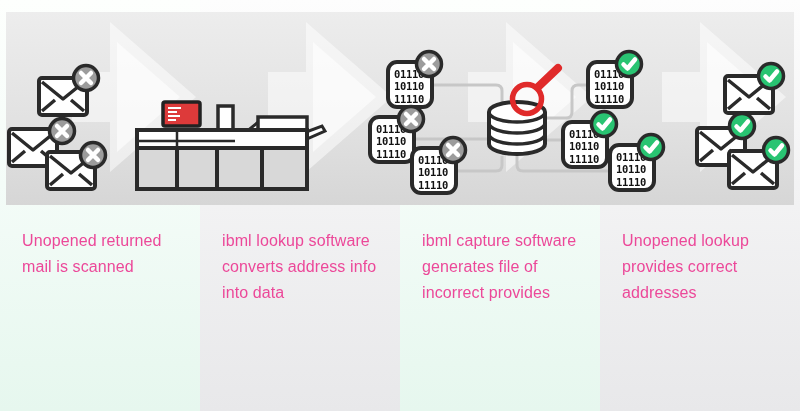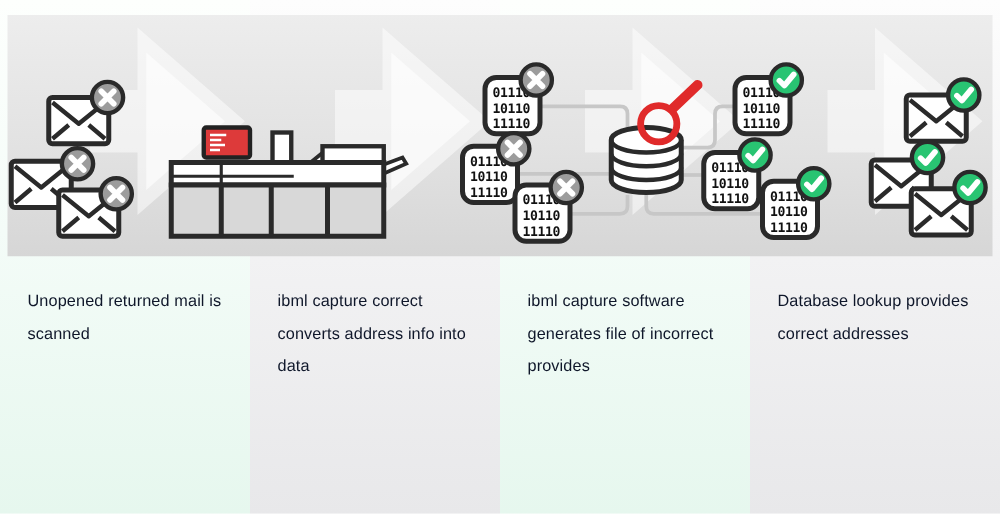--- a/index.html
+++ b/index.html
@@ -10,21 +10,21 @@
   .col{position:absolute;top:0;bottom:0;width:200px;}
   .col-mint{background:linear-gradient(180deg,#fdfffd 0%,#f4fcf8 45%,#e6f7ee 100%);}
   .col-gray{background:linear-gradient(180deg,#fdfdfd 0%,#f3f3f4 45%,#e8e8ea 100%);}
   .panel{
     position:absolute;left:6px;right:6px;top:12px;height:193px;
     background:linear-gradient(180deg,#ededed 0%,#e2e2e2 55%,#d6d6d6 100%);
   }
   svg.art{position:absolute;left:0;top:0;}
   .caption{
     position:absolute;top:228px;width:200px;box-sizing:border-box;
-    padding:0 20px 0 22px;font-size:13px;line-height:26px;color:#0f172a;
+    padding:0 20px 0 22px;font-size:16px;line-height:26px;color:#ec4899;
     letter-spacing:0.1px;
   }
   .bin-text{
     font-family:"DejaVu Sans Mono", monospace;font-weight:bold;font-size:10.5px;
     fill:#111111;letter-spacing:-0.3px;
   }
 </style>
 </head>
 <body>
 
@@ -131,15 +131,15 @@
 
   <use href="#env" transform="translate(725,76)"></use>
   <use href="#badge-check" transform="translate(771,76)"></use>
   <use href="#env" transform="translate(697,128)"></use>
   <use href="#env" transform="translate(729,151)"></use>
   <use href="#badge-check" transform="translate(742,126)"></use>
   <use href="#badge-check" transform="translate(776,150)"></use>
 </svg>
 
 <div class="caption" style="left:0">Unopened returned mail is scanned</div>
-<div class="caption" style="left:200px">ibml capture correct converts address info into data</div>
+<div class="caption" style="left:200px">ibml lookup software converts address info into data</div>
 <div class="caption" style="left:400px">ibml capture software generates file of incorrect provides</div>
-<div class="caption" style="left:600px">Database lookup provides correct addresses</div>
+<div class="caption" style="left:600px">Unopened lookup provides correct addresses</div>
 
 </body></html>

